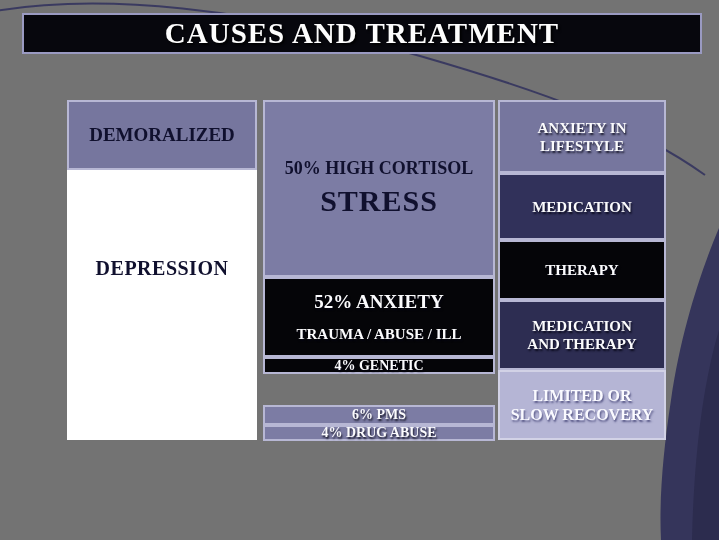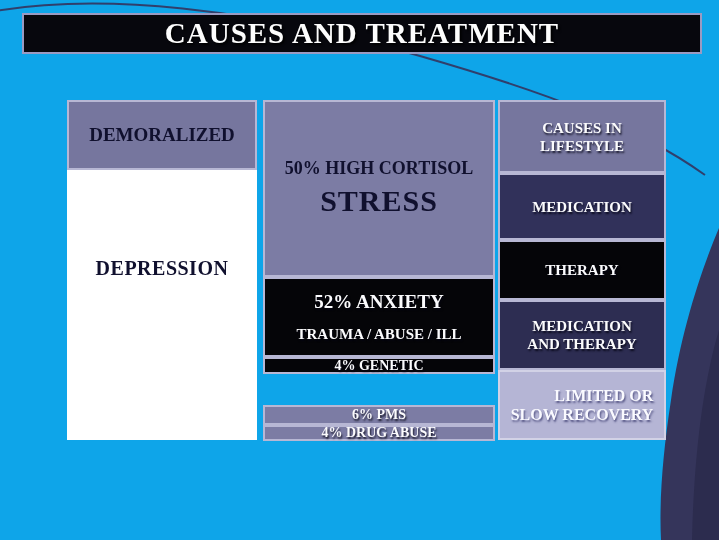--- a/index.html
+++ b/index.html
@@ -1,18 +1,18 @@
 <!DOCTYPE html>
 <html><head>
 <meta charset="utf-8">
 <style>
   html,body{margin:0;padding:0;background:#010103;}
   .slide{
     position:relative;width:719px;height:540px;overflow:hidden;
-    background:#0ea5e9;
+    background:#737373;
     font-family:"Liberation Serif","DejaVu Serif",serif;
     font-weight:bold;
   }
   .bg-svg{position:absolute;left:0;top:0;width:719px;height:540px;}
   .title-box{
     position:absolute;left:22px;top:13px;width:680px;height:41px;
     border:2px solid #9a9ac2;background:#07070d;box-sizing:border-box;
     display:flex;align-items:center;justify-content:center;
   }
   .title-text{
@@ -48,21 +48,21 @@
   .anx-line2{font-size:15px;margin-top:12px;}
   .c-genetic{left:263px;top:357px;width:232px;height:17px;font-size:14px;line-height:1;}
   .c-unknown{left:263px;top:374px;width:232px;height:31px;font-size:16px;}
   .c-pms{left:263px;top:405px;width:232px;height:20px;font-size:14px;line-height:1;}
   .c-drug{left:263px;top:425px;width:232px;height:16px;font-size:14px;line-height:1;}
   
   .c-change{left:498px;top:100px;width:168px;height:73px;font-size:15px;}
   .c-medication{left:498px;top:173px;width:168px;height:67px;font-size:15px;}
   .c-therapy{left:498px;top:240px;width:168px;height:60px;font-size:15px;}
   .c-medtherapy{left:498px;top:300px;width:168px;height:70px;font-size:15px;}
-  .c-limited{left:498px;top:370px;width:168px;height:70px;font-size:16px;text-align:right;}
+  .c-limited{left:498px;top:370px;width:168px;height:70px;font-size:16px;}
 </style>
 </head>
 <body>
 
 <div class="slide">
 
   <svg class="bg-svg" viewBox="0 0 719 540" xmlns="http://www.w3.org/2000/svg">
     <path d="M719,228 C702,268 681,330 671,400 C663,452 659,500 661,540 L719,540 Z" fill="#35355b"></path>
     <path d="M719,330 C704,380 694,450 692,540 L719,540 Z" fill="#2c2c4e"></path>
     <path d="M-10,12 C100,-8 250,8 420,56 C545,92 635,125 705,175" fill="none" stroke="#34345e" stroke-width="2" opacity="0.9"></path>
@@ -91,21 +91,21 @@
     <span class="light-text">4% GENETIC</span>
   </div>
   <div class="cell bordered purple-mid c-pms">
     <span class="light-text">6% PMS</span>
   </div>
   <div class="cell bordered purple-mid c-drug">
     <span class="light-text">4% DRUG ABUSE</span>
   </div>
 
   <div class="cell bordered purple c-change">
-    <span class="light-text pre">CAUSES IN
+    <span class="light-text pre">ANXIETY IN
 LIFESTYLE</span>
   </div>
   <div class="cell bordered navy c-medication">
     <span class="light-text">MEDICATION</span>
   </div>
   <div class="cell bordered blackcell c-therapy">
     <span class="light-text">THERAPY</span>
   </div>
   <div class="cell bordered navy2 c-medtherapy">
     <span class="light-text pre">MEDICATION

